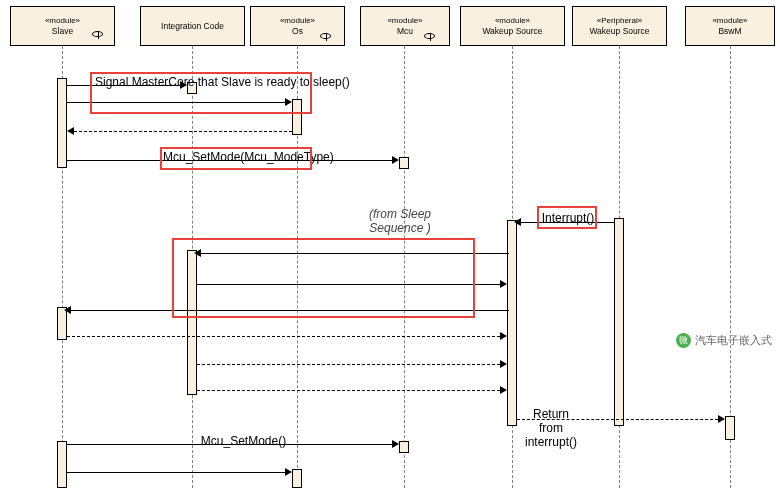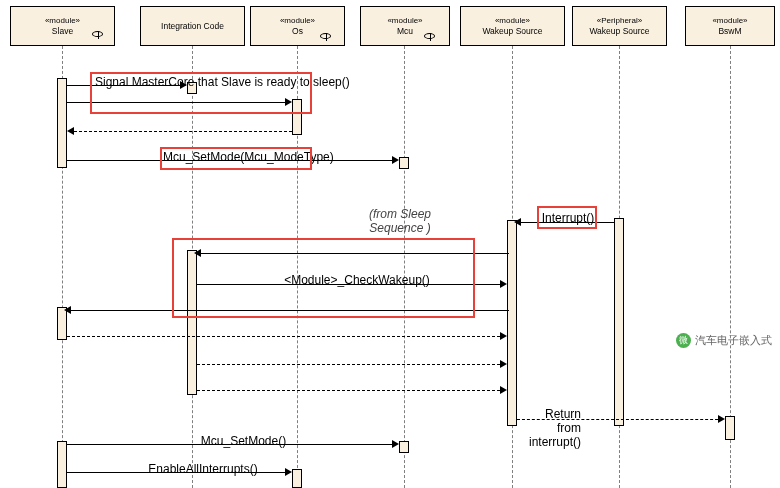--- a/index.html
+++ b/index.html
@@ -203,45 +203,43 @@
 
   <div class="msg-line" style="left:519px;top:222px;width:95px;"></div>
   <div class="arrow left" style="left:514px;top:218px;"></div>
   <div class="msg-label" style="left:540px;top:211px;width:56px;">Interrupt()</div>
 
   <div class="msg-line" style="left:199px;top:253px;width:310px;"></div>
   <div class="arrow left" style="left:194px;top:249px;"></div>
 
   <div class="msg-line" style="left:197px;top:284px;width:303px;"></div>
   <div class="arrow right" style="left:500px;top:280px;"></div>
-  <div class="msg-label" style="left:237px;top:273px;width:240px;">&lt;Module&gt;_CheckWakeup()</div>
 
   <div class="msg-line" style="left:69px;top:310px;width:440px;"></div>
   <div class="arrow left" style="left:64px;top:306px;"></div>
 
   <div class="msg-line dashed" style="left:67px;top:336px;width:433px;"></div>
   <div class="arrow right" style="left:500px;top:332px;"></div>
 
   <div class="msg-line dashed" style="left:197px;top:364px;width:303px;"></div>
   <div class="arrow right" style="left:500px;top:360px;"></div>
 
   <div class="msg-line dashed" style="left:197px;top:390px;width:303px;"></div>
   <div class="arrow right" style="left:500px;top:386px;"></div>
 
   <div class="msg-line dashed" style="left:517px;top:419px;width:206px;"></div>
   <div class="arrow right" style="left:718px;top:415px;"></div>
-  <div class="msg-label" style="left:521px;top:408px;width:60px;text-align:right;white-space:normal;line-height:1.15;"><span>Return from interrupt()</span></div>
+  <div class="msg-label" style="left:521px;top:408px;width:60px;text-align:center;white-space:normal;line-height:1.15;"><span>Return from interrupt()</span></div>
 
   <div class="msg-line" style="left:67px;top:444px;width:325px;"></div>
   <div class="arrow right" style="left:392px;top:440px;"></div>
   <div class="msg-label" style="left:170px;top:434px;width:147px;">Mcu_SetMode()</div>
 
   <div class="msg-line" style="left:67px;top:472px;width:218px;"></div>
   <div class="arrow right" style="left:285px;top:468px;"></div>
-  <div class="msg-label" style="left:118px;top:462px;width:170px;">EnableAllInterrupts()</div>
 
   <div class="hl-box" style="left:90px;top:72px;width:222px;height:42px;"></div>
   <div class="hl-box" style="left:160px;top:147px;width:152px;height:23px;"></div>
   <div class="hl-box" style="left:537px;top:206px;width:60px;height:23px;"></div>
   <div class="hl-box" style="left:172px;top:238px;width:303px;height:80px;"></div>
 
   <div class="wm">
     <span class="wm-logo">微</span>
     <span class="wm-txt">汽车电子嵌入式</span>
   </div>

